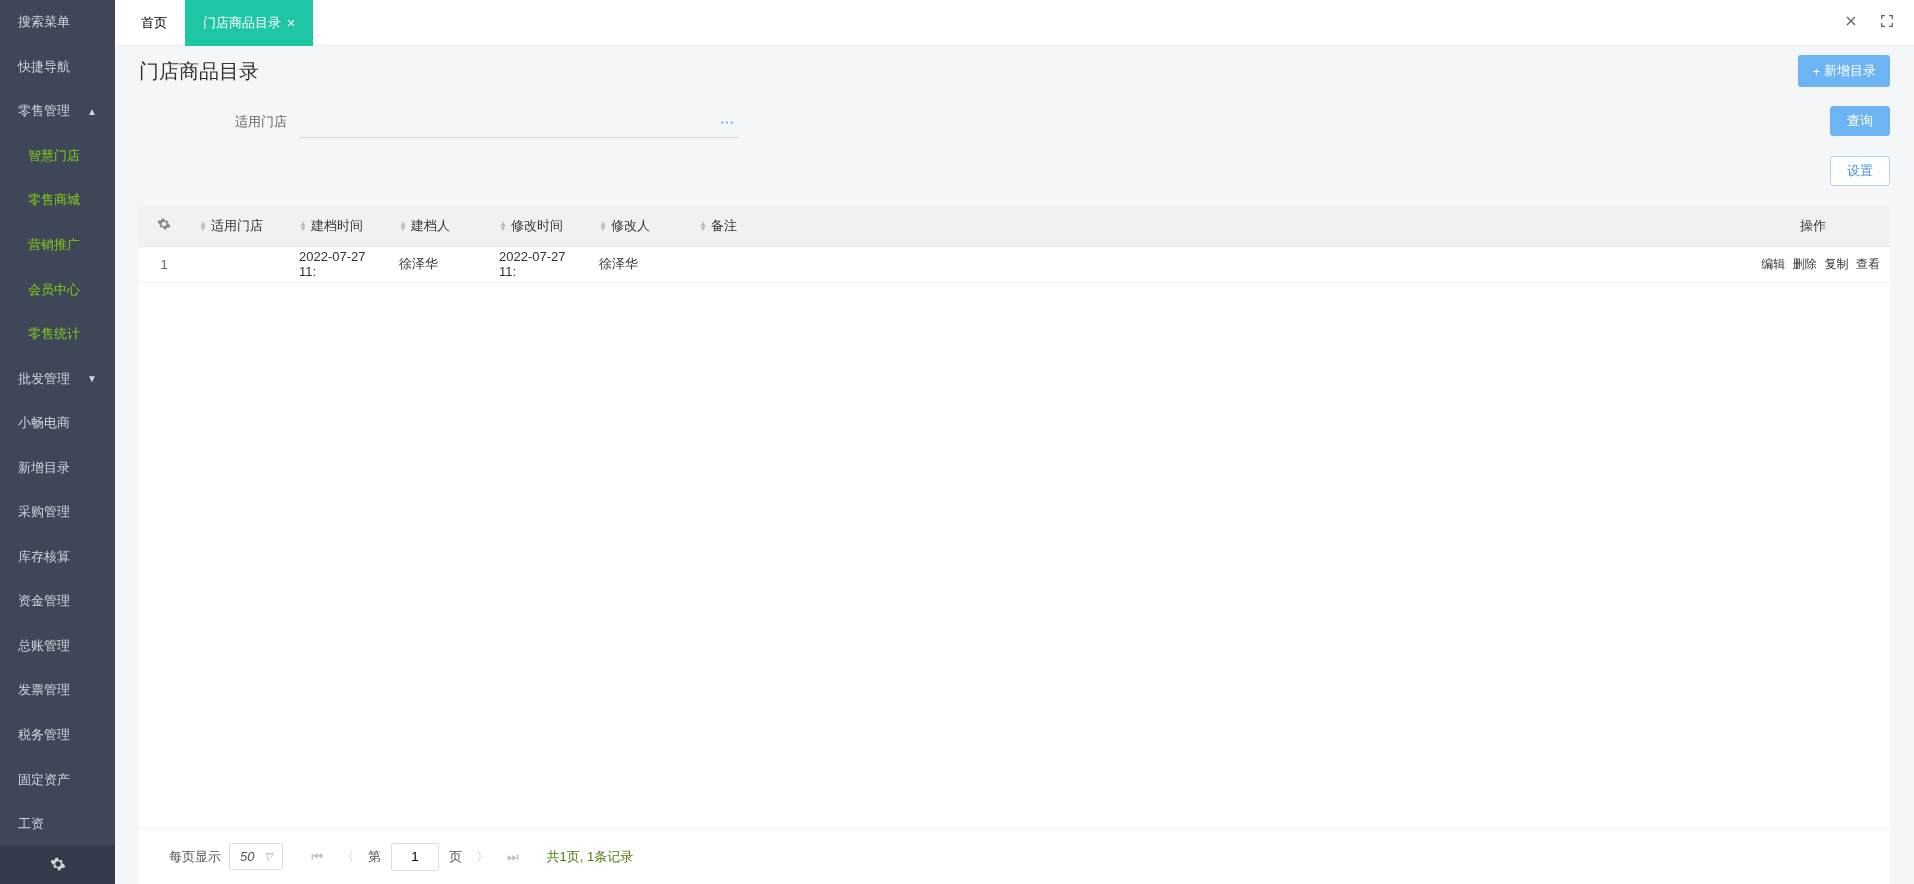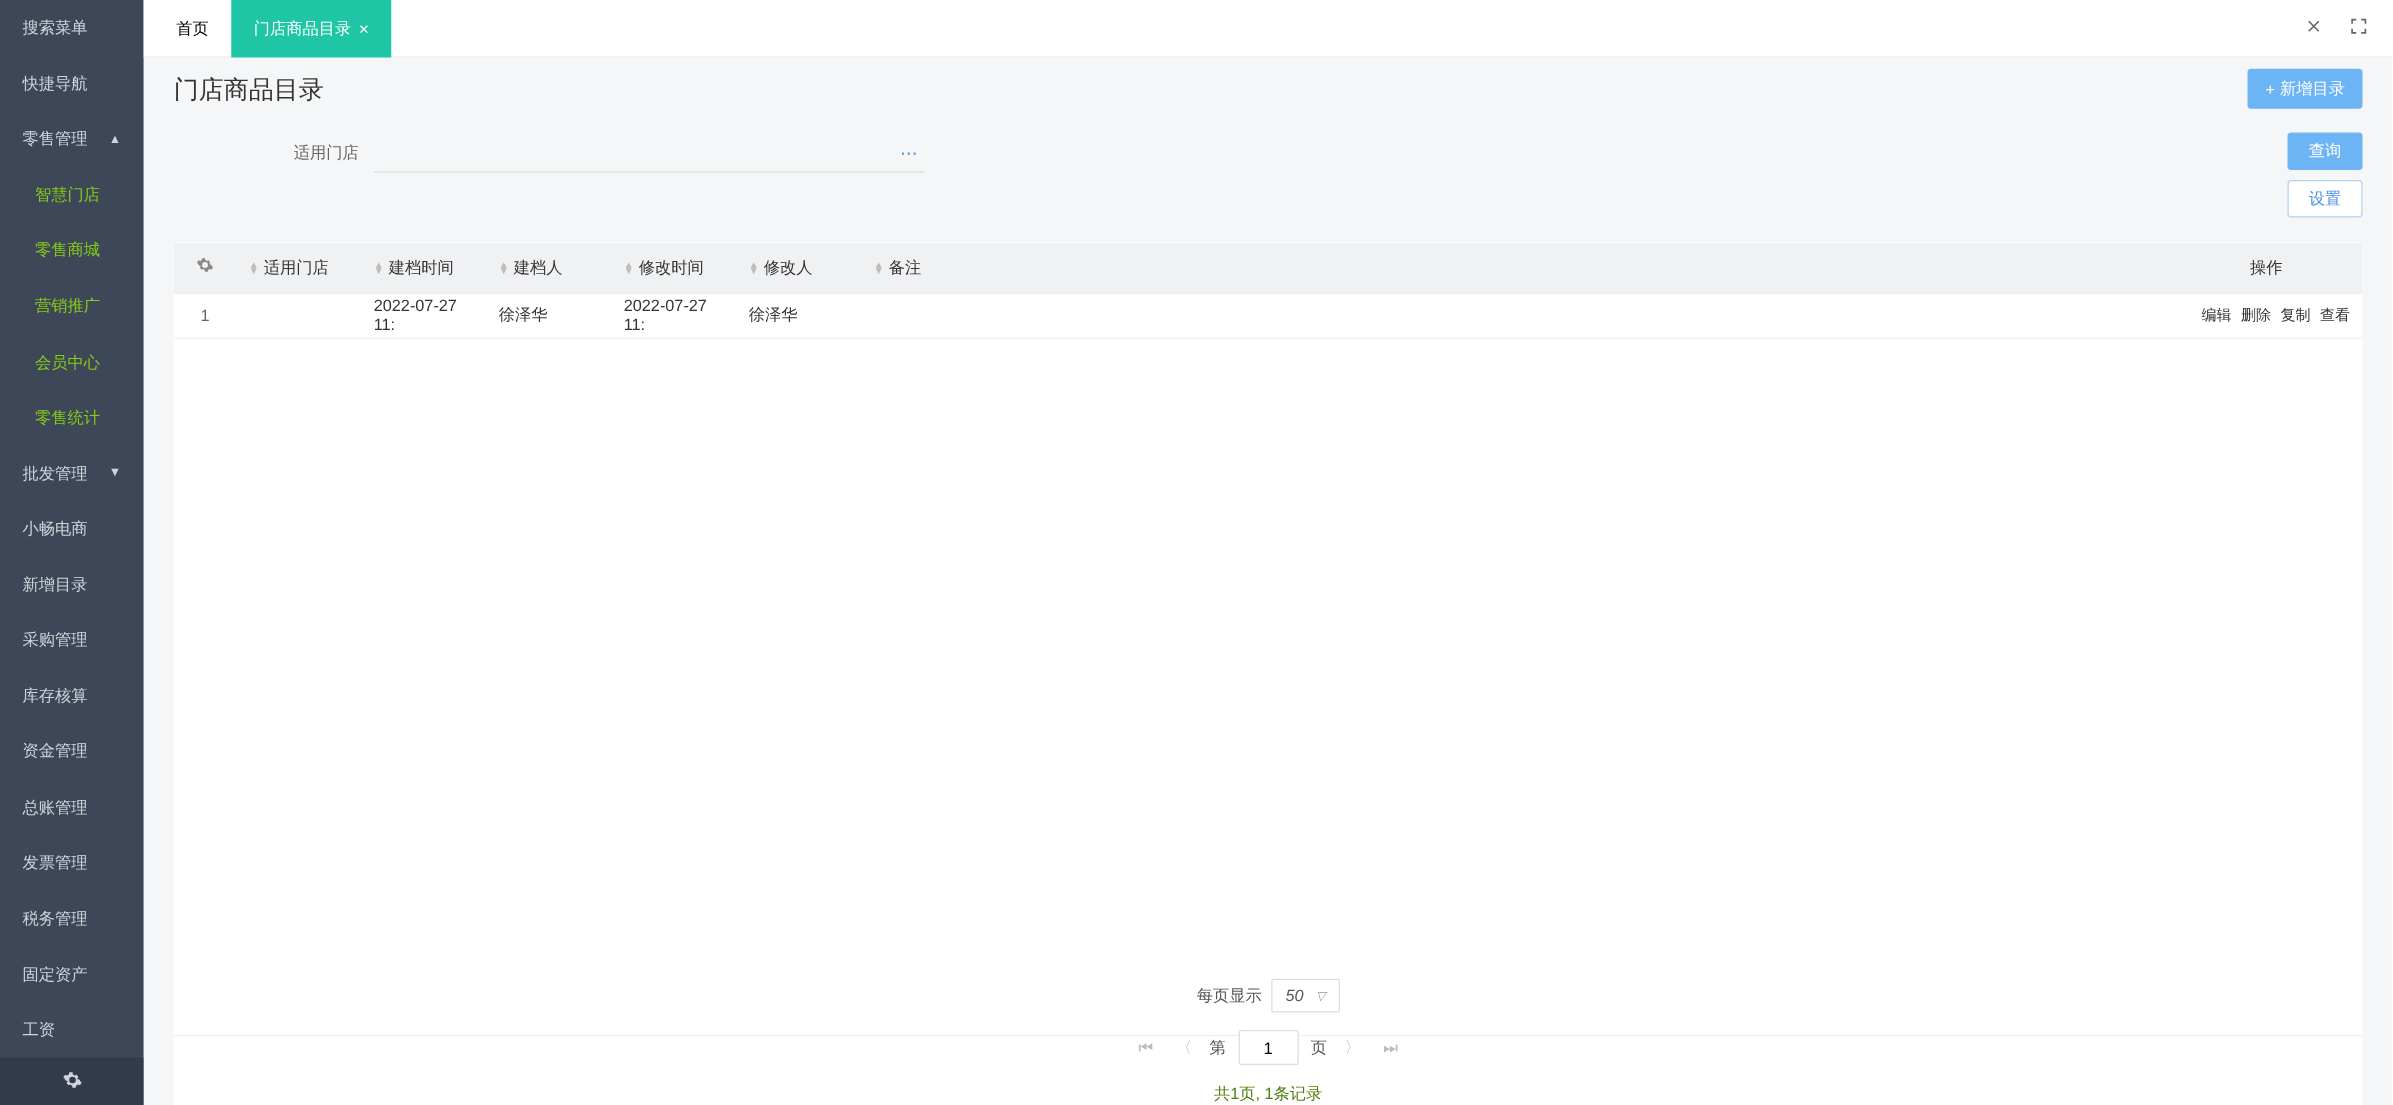--- a/index.html
+++ b/index.html
@@ -28,40 +28,40 @@
     .page-header { height: 50px; display: flex; align-items: center; padding: 0 24px; }
     .page-title { font-size: 20px; color: #333; font-weight: 500; }
     .btn-add { margin-left: auto; background: #6db4f4; color: #fff; padding: 7px 14px; border-radius: 3px; cursor: pointer; display: flex; align-items: center; gap: 4px; font-size: 13px; border: none; }
     
     
     .filter-row { padding: 10px 24px 20px 24px; display: flex; align-items: flex-start; }
     .filter-label { width: 160px; text-align: right; padding-right: 12px; color: #666; font-size: 13px; line-height: 32px; }
     .filter-input-wrap { position: relative; width: 440px; }
     .filter-input { width: 100%; height: 32px; border: none; border-bottom: 1px solid #ddd; background: transparent; padding: 0 28px 0 8px; font-size: 13px; }
     .more-icon { position: absolute; right: 6px; top: 8px; color: #4a90e2; cursor: pointer; font-size: 14px; letter-spacing: -1px; }
-    .filter-actions { margin-left: auto; display: flex; flex-direction: column; gap: 8px; }
+    .filter-actions { margin-left: auto; display: flex; flex-direction: column; gap: 20px; }
     .btn-sm { padding: 5px 16px; border-radius: 3px; font-size: 13px; cursor: pointer; text-align: center; }
     .btn-primary-sm { background: #6db4f4; color: #fff; border: 1px solid #6db4f4; }
     .btn-outline-sm { background: #fff; color: #4a90e2; border: 1px solid #aed3f5; }
     
     
     .table-container { margin: 0 24px; background: #fff; flex: 1; display: flex; flex-direction: column; min-height: 0; }
     .table-wrap { flex: 1; overflow: auto; }
     table { width: 100%; border-collapse: collapse; }
     th { background: #f0f1f3; height: 40px; text-align: left; padding: 0 10px; font-weight: normal; color: #333; font-size: 13px; border-bottom: 1px solid #e5e5e5; position: relative; }
     th.action-col { width: 154px; text-align: center; }
     th .sort-icons { display: inline-flex; flex-direction: column; margin-right: 4px; line-height: 5px; font-size: 8px; color: #bbb; vertical-align: middle; }
     td { height: 36px; padding: 0 10px; border-bottom: 1px solid #f0f0f0; font-size: 13px; color: #333; }
     td.row-num { text-align: center; color: #666; }
     td.action-cell { text-align: right; white-space: nowrap; }
     .action-link { color: #333; cursor: pointer; margin-left: 4px; font-size: 12px; }
     .gear-col { width: 50px; text-align: center; }
     
     
-    .pagination { height: 56px; display: flex; align-items: center; justify-content: flex-end; padding: 0 30px; gap: 14px; color: #555; font-size: 13px; border-top: 1px solid #eee; margin-top: 8px; flex-direction: column; }
+    .pagination { height: 56px; display: flex; align-items: center; padding: 0 30px; gap: 24px; color: #555; font-size: 13px; border-top: 1px solid #eee; margin-top: 8px; }
     .page-select { display: flex; align-items: center; gap: 8px; }
     .page-select-box { border: 1px solid #ddd; padding: 5px 10px; border-radius: 2px; display: flex; align-items: center; gap: 10px; cursor: pointer; background: #fff; font-style: italic; }
     .page-nav { display: flex; align-items: center; gap: 10px; }
     .page-nav-btn { color: #bbb; cursor: pointer; padding: 2px 4px; }
     .page-input { width: 48px; height: 28px; border: 1px solid #ddd; text-align: center; border-radius: 2px; }
     .page-summary { color: #4d7c0f; }
   </style>
 </head>
 <body>
 

